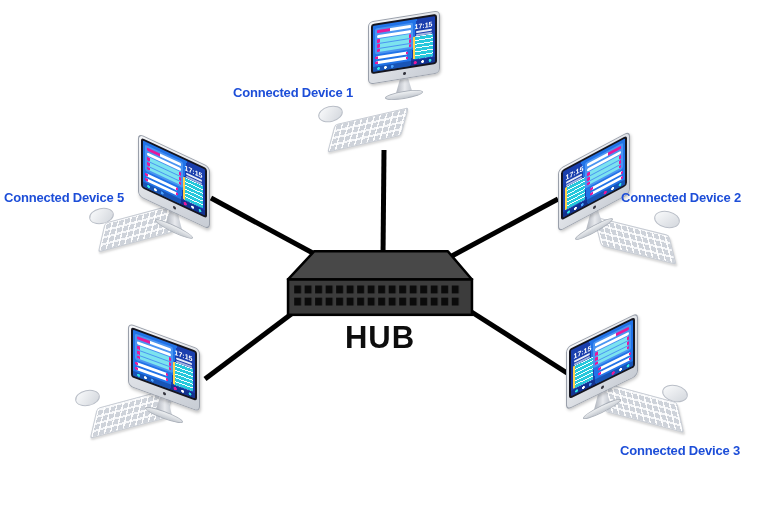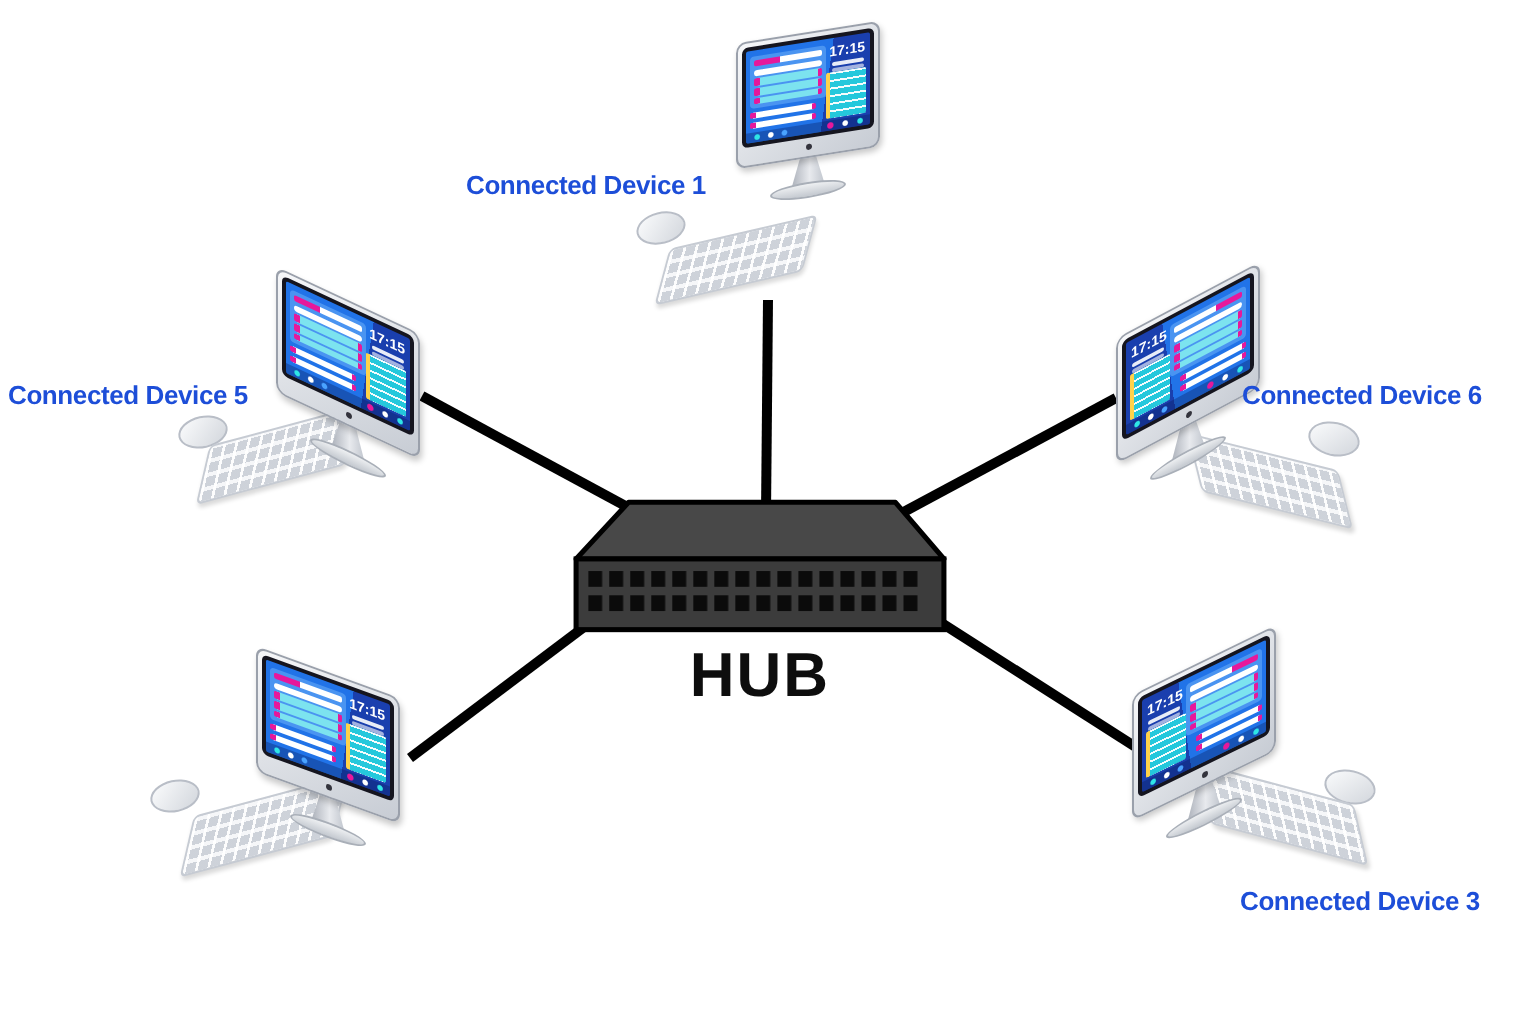--- a/index.html
+++ b/index.html
@@ -187,21 +187,21 @@
               <div class="w-row alt"></div>
             </div>
             <div class="scr-clock">17:15</div>
             <div class="scr-panel"></div>
             <div class="scr-task"></div>
           </div>
         </div>
         <div class="cam"></div>
       </div>
     </div>
-    <div class="dev-label">Connected Device 6</div>
+    <div class="dev-label">Connected Device 2</div>
   </div>
 
   <div class="device d3 flip">
     <div class="mouse"></div>
     <div class="keyboard"></div>
     <div class="mon-wrap">
       <div class="stand"></div>
       <div class="base"></div>
       <div class="monitor">
         <div class="bezel">

